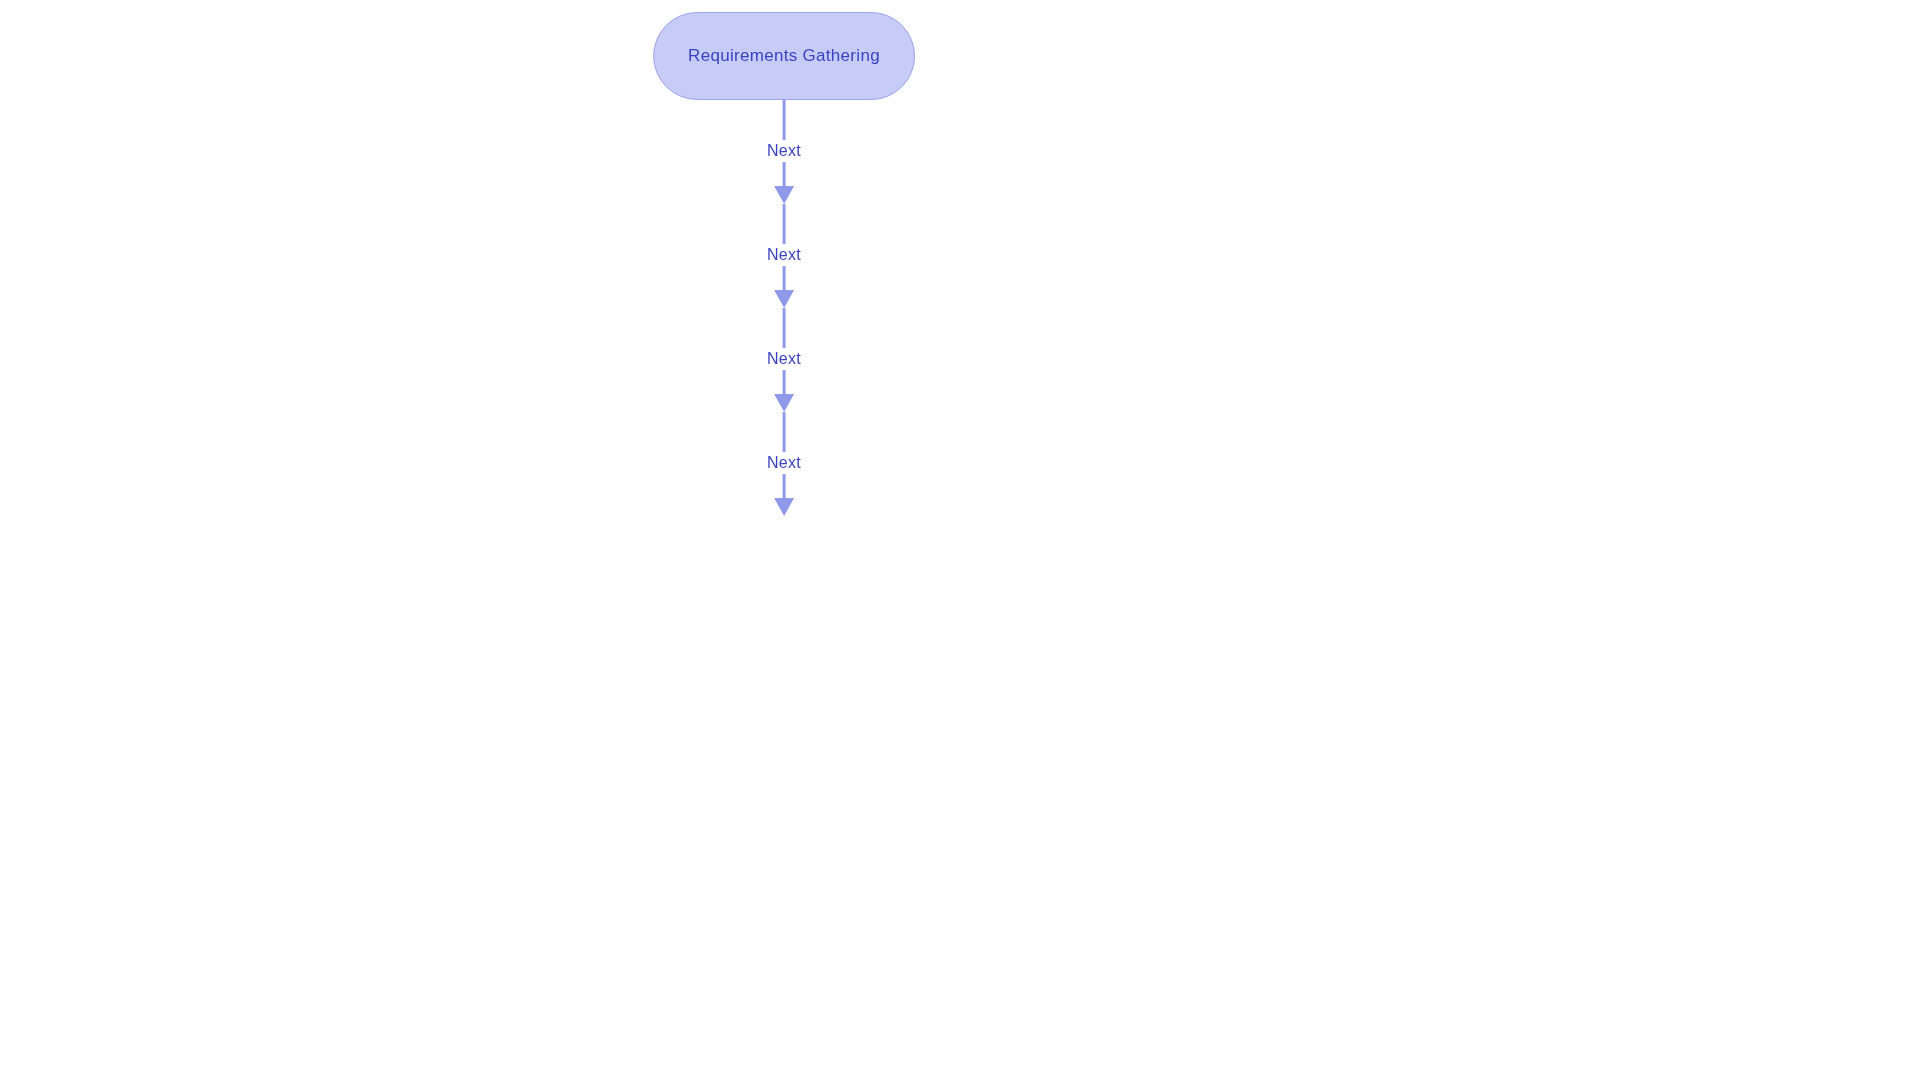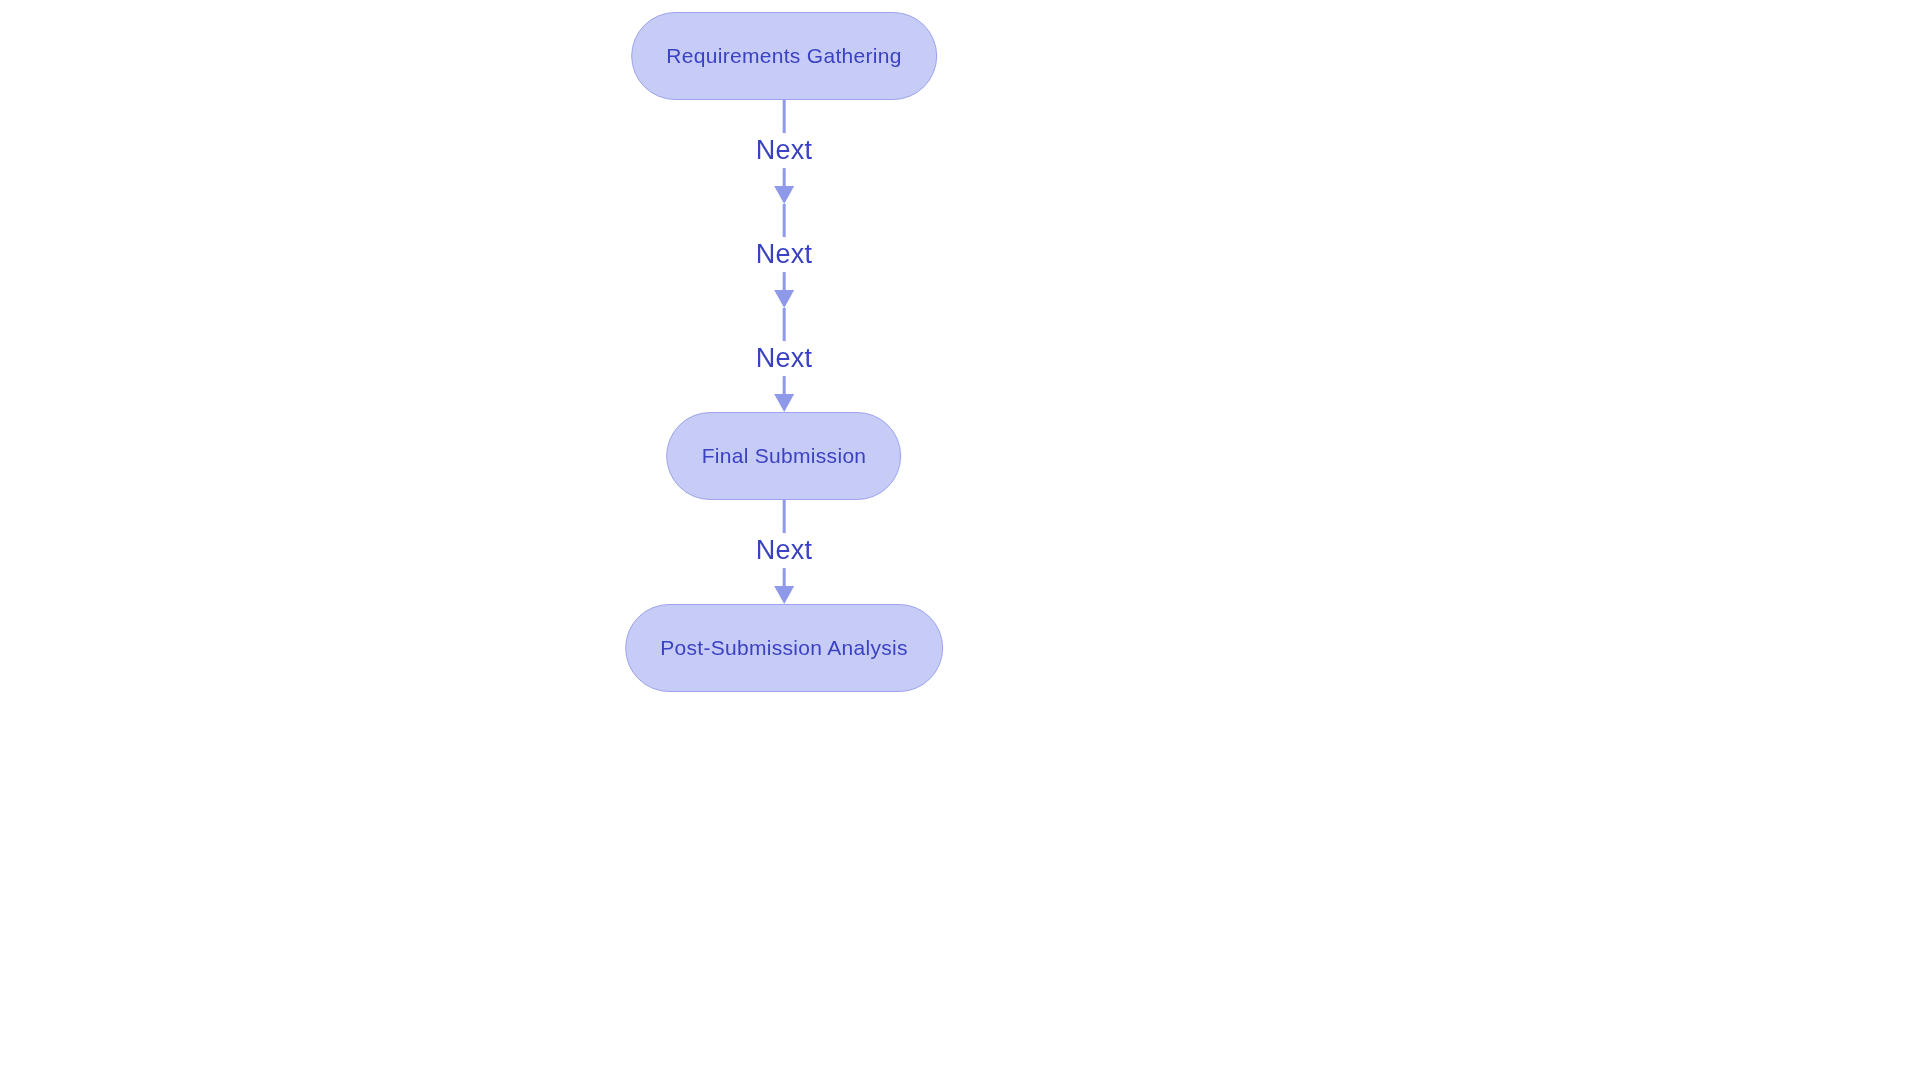--- a/index.html
+++ b/index.html
@@ -40,21 +40,21 @@
     border-radius: 44px;
     background: var(--node-fill);
     border: 1.5px solid var(--node-border);
     display: flex;
     align-items: center;
     justify-content: center;
     flex: none;
   }
   .node-label {
     color: var(--node-text);
-    font-size: 21px;
+    font-size: 17px;
     letter-spacing: 0.3px;
     white-space: nowrap;
   }
   .edge {
     position: relative;
     width: 140px;
     height: 104px;
     flex: none;
   }
   .edge-line {
@@ -78,21 +78,21 @@
     border-top: 18px solid var(--edge-line);
   }
   .edge-label {
     position: absolute;
     left: 50%;
     top: 50%;
     transform: translate(-50%, -54%);
     background: var(--background);
     padding: 2px 7px;
     color: var(--edge-label-text);
-    font-size: 27px;
+    font-size: 16px;
     letter-spacing: 0.3px;
     white-space: nowrap;
   }
 </style>
 </head>
 <body>
 
 <div class="canvas">
   <div class="flow">
 
@@ -113,28 +113,22 @@
       <span class="edge-label">Next</span>
     </div>
 
 
     <div class="edge">
       <span class="edge-line"></span>
       <span class="arrowhead"></span>
       <span class="edge-label">Next</span>
     </div>
 
-    <div class="node">
-      <span class="node-label">Final Submission</span>
-    </div>
 
     <div class="edge">
       <span class="edge-line"></span>
       <span class="arrowhead"></span>
       <span class="edge-label">Next</span>
     </div>
 
-    <div class="node">
-      <span class="node-label">Post-Submission Analysis</span>
-    </div>
 
   </div>
 </div>
 
 </body></html>

